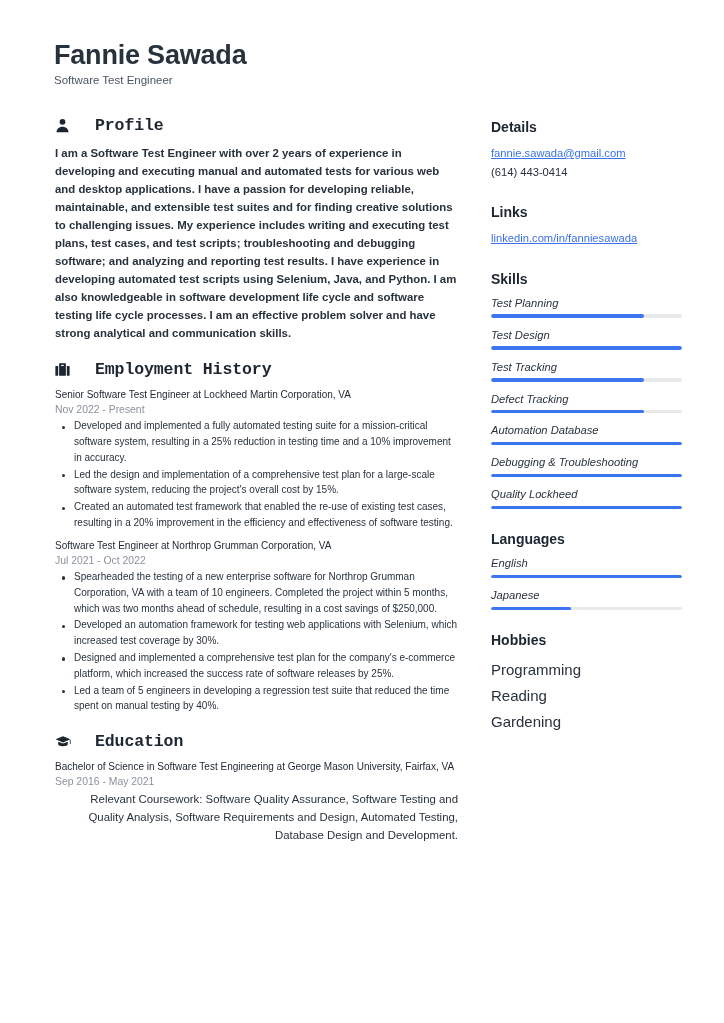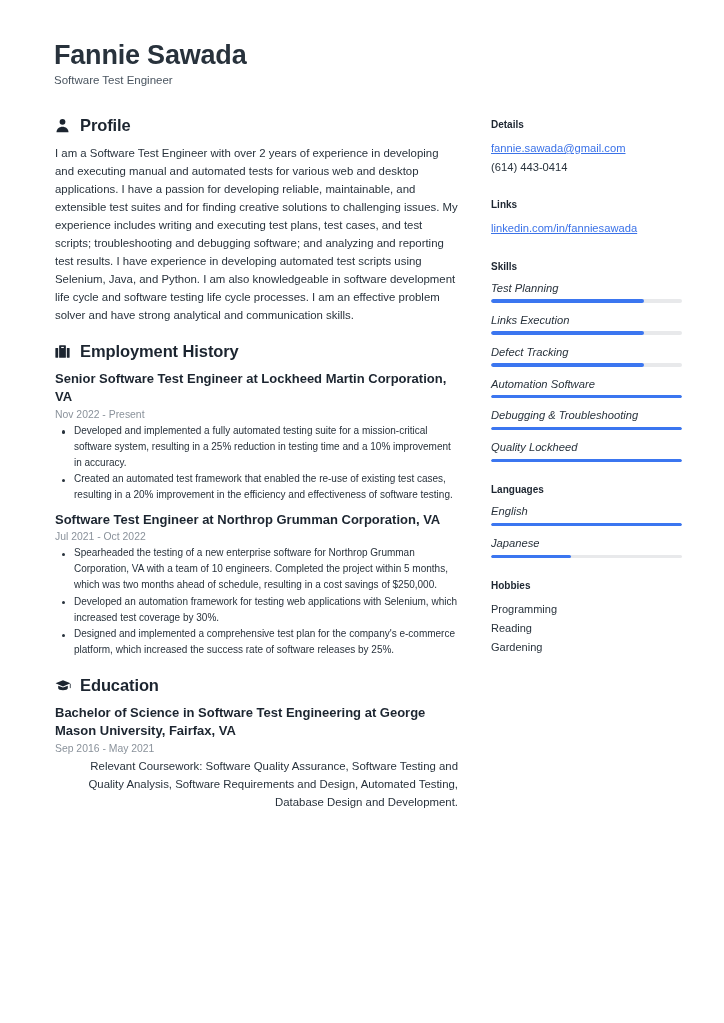--- a/index.html
+++ b/index.html
@@ -40,22 +40,23 @@
     gap: 33px;
   }
   .col-main { width: 404px; flex: 0 0 404px; }
   .col-side { width: 191px; flex: 0 0 191px; padding-top: 3px; }
 
   
   .section { margin-bottom: 18px; }
   .section-head {
     display: flex;
     align-items: center;
-    gap: 9px;
+    gap: 24px;
     margin-bottom: 9px;
+    font-family: Liberation Mono, monospace;
   }
   .section-head .sec-icon {
     width: 17px;
     height: 17px;
     flex: 0 0 17px;
     display: flex;
     align-items: center;
     justify-content: center;
     color: #1c2530;
   }
@@ -67,28 +68,29 @@
     letter-spacing: -0.1px;
   }
 
   .section-body { padding-left: 1px; }
 
   p.para {
     font-size: 11.4px;
     line-height: 1.58;
     color: #28323c;
     text-align: left;
+    font-weight: bold;
   }
 
   
   .entry { margin-bottom: 3px; }
   .entry + .entry { margin-top: 8px; }
   .entry-title {
-    font-size: 13px;
-    font-weight: bold;
+    font-size: 10px;
+    font-weight: normal;
     color: #1c2530;
     line-height: 1.42;
   }
   .entry-date {
     font-size: 10.4px;
     color: #8a929b;
     margin-top: 2px;
     margin-bottom: 3px;
   }
   ul.bullets {
@@ -118,21 +120,21 @@
     font-size: 11.4px;
     line-height: 1.58;
     color: #28323c;
     margin-top: 2px;
     text-align: right;
   }
 
   
   .side-block { margin-bottom: 22px; }
   .side-title {
-    font-size: 10px;
+    font-size: 14px;
     font-weight: bold;
     color: #1c2530;
     margin-bottom: 9px;
   }
   .side-line {
     font-size: 11.2px;
     line-height: 1.72;
     color: #28323c;
   }
   .side-link {
@@ -160,21 +162,21 @@
     overflow: hidden;
   }
   .meter-fill {
     position: absolute;
     left: 0; top: 0; bottom: 0;
     background: #3b76f0;
     border-radius: 2px;
   }
 
   .hobby-line {
-    font-size: 11px;
+    font-size: 15px;
     line-height: 1.72;
     color: #28323c;
   }
 </style>
 </head>
 <body>
 
 <div class="page">
 
   <div class="header">
@@ -213,31 +215,33 @@
           </span>
           <span class="section-title">Employment History</span>
         </div>
         <div class="section-body">
 
           <div class="entry">
             <div class="entry-title">Senior Software Test Engineer at Lockheed Martin Corporation, VA</div>
             <div class="entry-date">Nov 2022 - Present</div>
             <ul class="bullets">
               <li>Developed and implemented a fully automated testing suite for a mission-critical software system, resulting in a 25% reduction in testing time and a 10% improvement in accuracy.</li>
+              <li>Led the design and implementation of a comprehensive test plan for a large-scale software system, reducing the project's overall cost by 15%.</li>
               <li>Created an automated test framework that enabled the re-use of existing test cases, resulting in a 20% improvement in the efficiency and effectiveness of software testing.</li>
             </ul>
           </div>
 
           <div class="entry">
             <div class="entry-title">Software Test Engineer at Northrop Grumman Corporation, VA</div>
             <div class="entry-date">Jul 2021 - Oct 2022</div>
             <ul class="bullets">
               <li>Spearheaded the testing of a new enterprise software for Northrop Grumman Corporation, VA with a team of 10 engineers. Completed the project within 5 months, which was two months ahead of schedule, resulting in a cost savings of $250,000.</li>
               <li>Developed an automation framework for testing web applications with Selenium, which increased test coverage by 30%.</li>
               <li>Designed and implemented a comprehensive test plan for the company's e-commerce platform, which increased the success rate of software releases by 25%.</li>
+              <li>Led a team of 5 engineers in developing a regression test suite that reduced the time spent on manual testing by 40%.</li>
             </ul>
           </div>
 
         </div>
       </div>
 
       <div class="section">
         <div class="section-head">
           <span class="sec-icon">
             <svg width="16" height="15" viewBox="0 0 18 14" fill="#1c2530">
@@ -275,33 +279,39 @@
       <div class="side-block">
         <div class="side-title">Skills</div>
 
         <div class="meter">
           <div class="meter-label">Test Planning</div>
           <div class="meter-track">
             <div class="meter-fill" style="width: 80%;"></div>
           </div>
         </div>
         <div class="meter">
-          <div class="meter-label">Links Execution</div>
+          <div class="meter-label">Test Design</div>
+          <div class="meter-track">
+            <div class="meter-fill" style="width: 100%;"></div>
+          </div>
+        </div>
+        <div class="meter">
+          <div class="meter-label">Test Tracking</div>
           <div class="meter-track">
             <div class="meter-fill" style="width: 80%;"></div>
           </div>
         </div>
         <div class="meter">
           <div class="meter-label">Defect Tracking</div>
           <div class="meter-track">
             <div class="meter-fill" style="width: 80%;"></div>
           </div>
         </div>
         <div class="meter">
-          <div class="meter-label">Automation Software</div>
+          <div class="meter-label">Automation Database</div>
           <div class="meter-track">
             <div class="meter-fill" style="width: 100%;"></div>
           </div>
         </div>
         <div class="meter">
           <div class="meter-label">Debugging &amp; Troubleshooting</div>
           <div class="meter-track">
             <div class="meter-fill" style="width: 100%;"></div>
           </div>
         </div>

